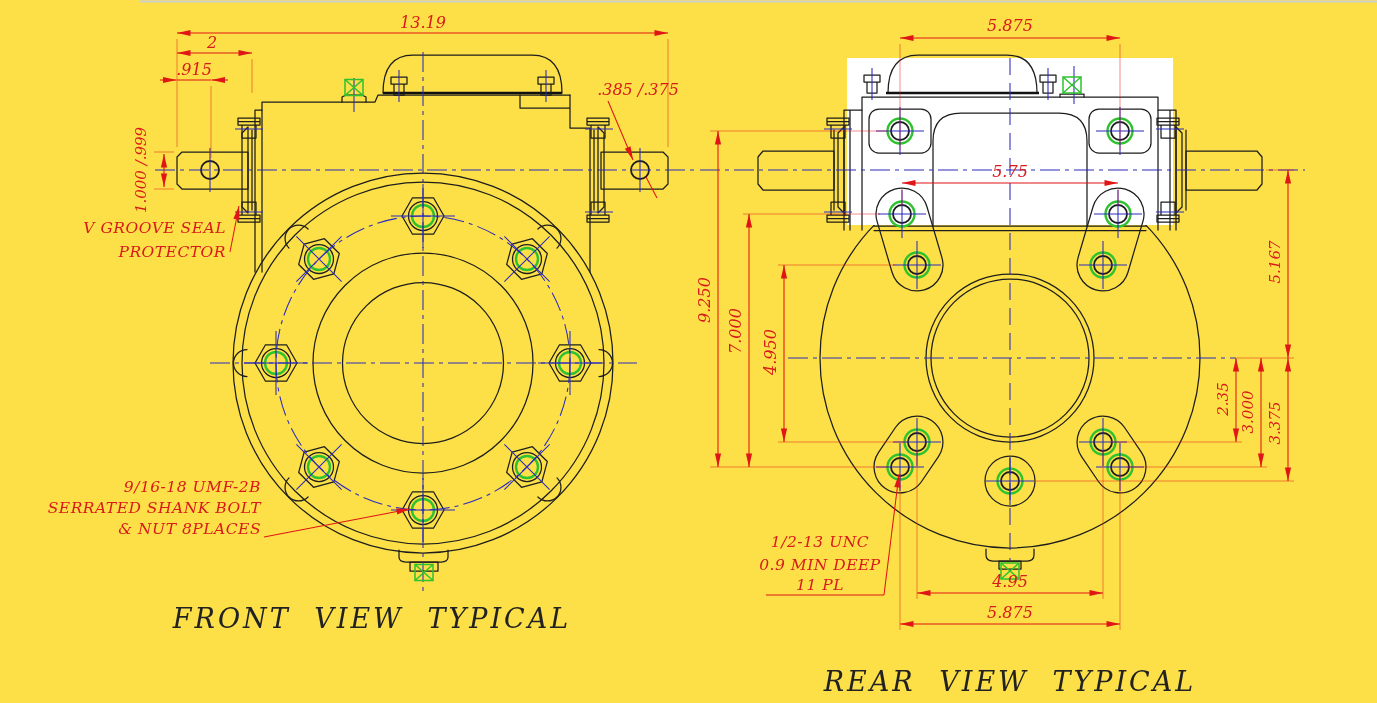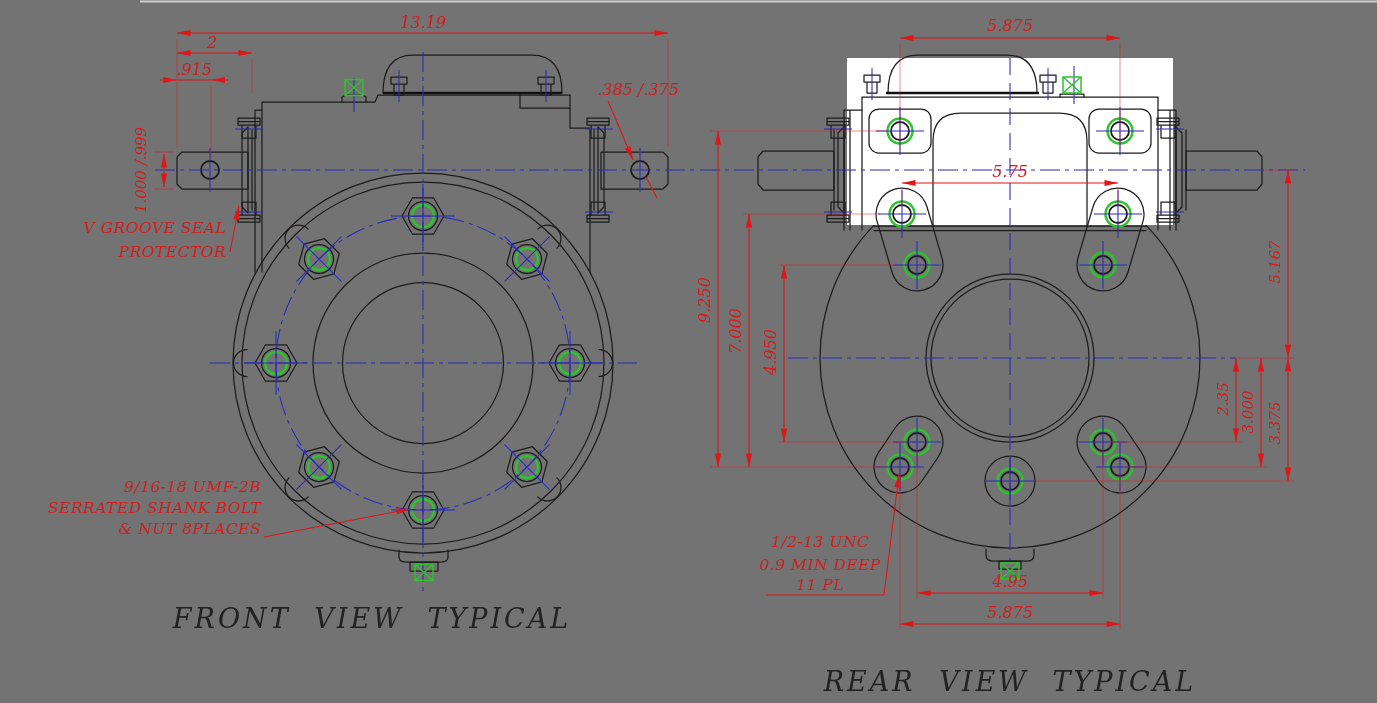--- a/index.html
+++ b/index.html
@@ -1,16 +1,16 @@
 <!DOCTYPE html>
 <html><head>
 <meta charset="utf-8">
 <style>
   html,body{margin:0;padding:0;background:#ffffff;}
-  .stage{position:relative;width:1377px;height:703px;background:#737373;overflow:hidden;
+  .stage{position:relative;width:1377px;height:703px;background:#fde047;overflow:hidden;
          font-family:"DejaVu Serif", serif;}
   svg{display:block}
   
   .bk{stroke:#1d1d1d;fill:none;stroke-width:1.25;stroke-linecap:round;stroke-linejoin:round;}
   .bkf{stroke:#1d1d1d;fill:none;stroke-width:1.8;}
   .thick{stroke:#111;stroke-width:2.6;}
   .wf{fill:#ffffff;stroke:none;}
   
   .cl{stroke:#2b2bbc;fill:none;stroke-width:1.05;stroke-dasharray:20 5 4 5;}
   .cld{stroke:#2b2bbc;fill:none;stroke-width:1.05;stroke-dasharray:17 8;}

